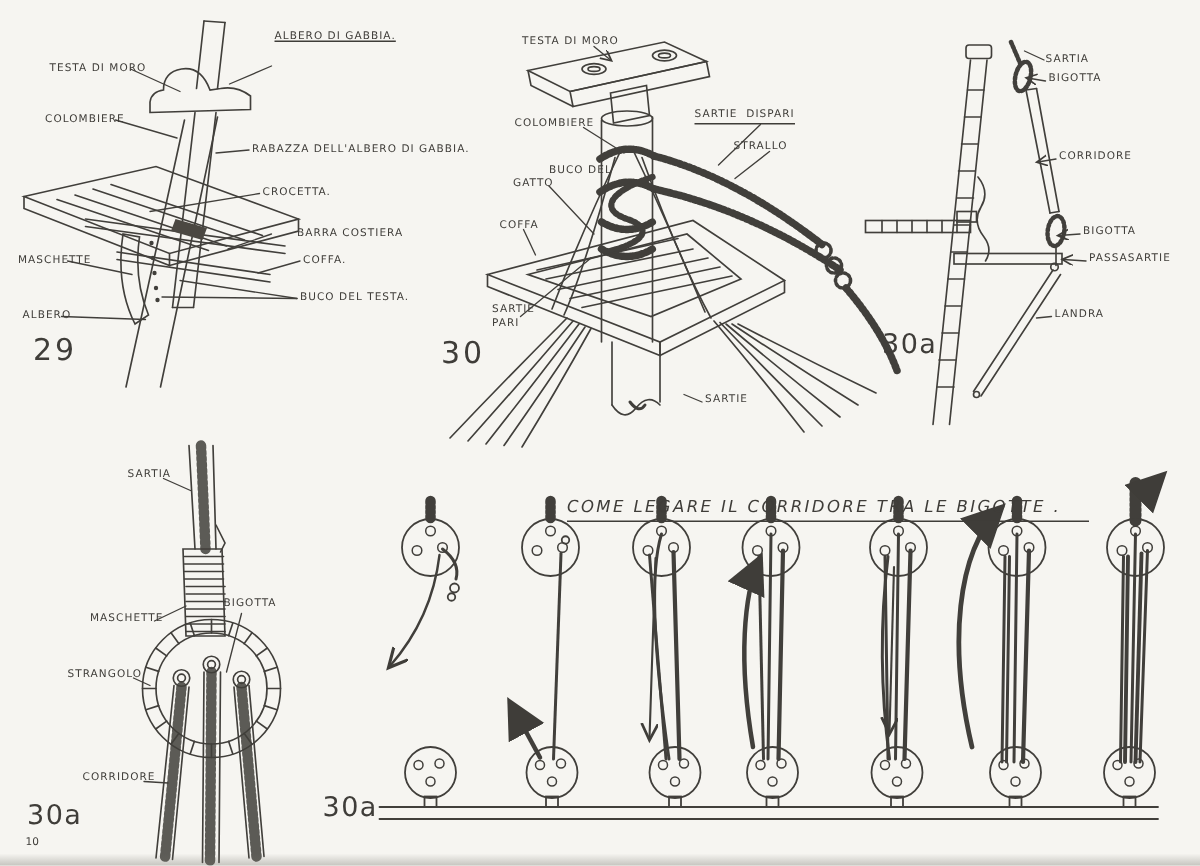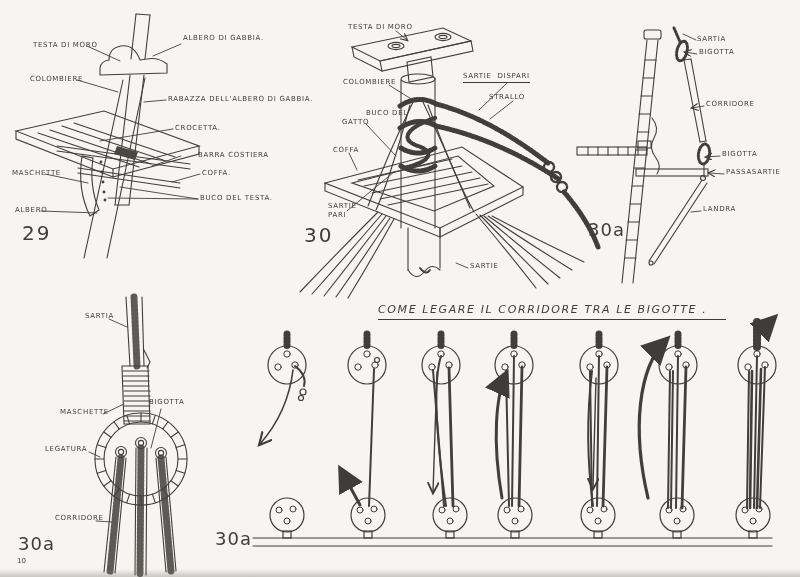--- a/index.html
+++ b/index.html
@@ -7,21 +7,21 @@
        background:#f6f5f1;font-family:"DejaVu Sans",sans-serif;}
   #page{position:absolute;inset:0;width:800px;height:577px;}
   #art{position:absolute;left:0;top:0;}
   #labels{position:absolute;inset:0;}
   .lbl{position:absolute;color:#3f3d39;white-space:pre;line-height:1.1;}
   .small{font-size:7px;letter-spacing:.7px;}
   .usmall{font-size:7px;letter-spacing:.7px;border-bottom:1px solid #3f3d39;padding-bottom:1px;}
   .number{font-size:20px;letter-spacing:2px;}
   .number-sm{font-size:18px;letter-spacing:1px;}
   .title{font-size:11px;font-style:italic;letter-spacing:1.6px;
-         border-bottom:1.4px solid #3f3d39;padding-bottom:3px;display:inline-block;}
+         border-bottom:1.4px solid #3f3d39;padding-bottom:3px;display:inline-block;margin-top:28px;}
   .caption{font-size:8.5px;letter-spacing:1.2px;border-bottom:1.2px solid #3f3d39;padding-bottom:2px;}
   .pagenum{font-size:7px;}
   #scan-edge{position:absolute;left:0;right:0;bottom:0;height:8px;
     background:linear-gradient(to bottom,rgba(0,0,0,0),rgba(110,108,100,.35));}
 </style>
 </head>
 <body>
 
 <div id="page">
 
@@ -383,52 +383,52 @@
       <path d="M765,367 L760,508" stroke-width="2"></path>
       <path d="M752,371 L750,508" stroke-width="2.6"></path>
       <path d="M761,369 L757,508" stroke-width="2.6"></path>
       <path d="M756,336 L774,318" stroke-width="3" marker-end="url(#ahs)"></path>
     </g>
   </svg>
 
   <div id="labels">
     <span class="lbl pagenum" style="left:17px;top:558px;">10</span>
   <span class="lbl small" style="left: 33px; top: 42px;">TESTA DI MORO</span>
-      <span class="lbl small" style="left: 183px; top: 35px;">ALBERO DI GABBIA.</span>
+      <span class="lbl small" style="left: 183px; top: 21px; text-decoration: underline;">ALBERO DI GABBIA.</span>
       <span class="lbl small" style="left: 30px; top: 76px;">COLOMBIERE</span>
       <span class="lbl small" style="left: 168px; top: 96px;">RABAZZA DELL'ALBERO DI GABBIA.</span>
       <span class="lbl small" style="left: 175px; top: 125px;">CROCETTA.</span>
       <span class="lbl small" style="left: 183px; top: 152px; margin-left: 15px;">BARRA COSTIERA</span>
       <span class="lbl small" style="left: 202px; top: 170px;">COFFA.</span>
       <span class="lbl small" style="left: 200px; top: 195px;">BUCO DEL TESTA.</span>
       <span class="lbl small" style="left: 12px; top: 170px;">MASCHETTE</span>
       <span class="lbl small" style="left: 15px; top: 207px;">ALBERO</span>
       <span class="lbl number" style="left: 22px; top: 222px;">29</span>
       <span class="lbl small" style="left: 348px; top: 24px;">TESTA DI MORO</span>
       <span class="lbl small" style="left: 343px; top: 79px;">COLOMBIERE</span>
       <span class="lbl usmall" style="left: 463px; top: 73px;">SARTIE  DISPARI</span>
       <span class="lbl small" style="left: 489px; top: 94px;">STRALLO</span>
       <span class="lbl small" style="left: 338px; top: 110px; margin-left: 28px;">BUCO DEL</span>
       <span class="lbl small" style="left: 342px; top: 119px;">GATTO</span>
       <span class="lbl small" style="left: 333px; top: 147px;">COFFA</span>
       <span class="lbl small" style="left: 328px; top: 203px;">SARTIE</span>
       <span class="lbl small" style="left: 328px; top: 212px;">PARI</span>
-      <span class="lbl number" style="left: 294px; top: 224px; margin-left: 10px;">30</span>
+      <span class="lbl number" style="left: 294px; top: 224px;">30</span>
       <span class="lbl small" style="left: 470px; top: 263px;">SARTIE</span>
       <span class="lbl small" style="left: 697px; top: 36px;">SARTIA</span>
       <span class="lbl small" style="left: 699px; top: 49px;">BIGOTTA</span>
       <span class="lbl small" style="left: 706px; top: 101px;">CORRIDORE</span>
       <span class="lbl small" style="left: 722px; top: 151px;">BIGOTTA</span>
       <span class="lbl small" style="left: 726px; top: 169px;">PASSASARTIE</span>
       <span class="lbl small" style="left: 703px; top: 206px;">LANDRA</span>
       <span class="lbl number-sm" style="left: 588px; top: 220px;">30a</span>
       <span class="lbl small" style="left: 85px; top: 313px;">SARTIA</span>
       <span class="lbl small" style="left: 60px; top: 409px;">MASCHETTE</span>
       <span class="lbl small" style="left: 149px; top: 399px;">BIGOTTA</span>
-      <span class="lbl small" style="left: 45px; top: 446px;">LEGATURA</span>
+      <span class="lbl small" style="left: 45px; top: 446px;">STRANGOLO</span>
       <span class="lbl small" style="left: 55px; top: 515px;">CORRIDORE</span>
       <span class="lbl number-sm" style="left: 18px; top: 534px;">30a</span>
       <span class="lbl title" style="left: 378px; top: 304px; width: 348px;">COME LEGARE IL CORRIDORE TRA LE BIGOTTE .</span>
       <span class="lbl number-sm" style="left: 215px; top: 529px;">30a</span>
     </div>
 
   <div id="scan-edge"></div>
 </div>
 
 </body></html>

